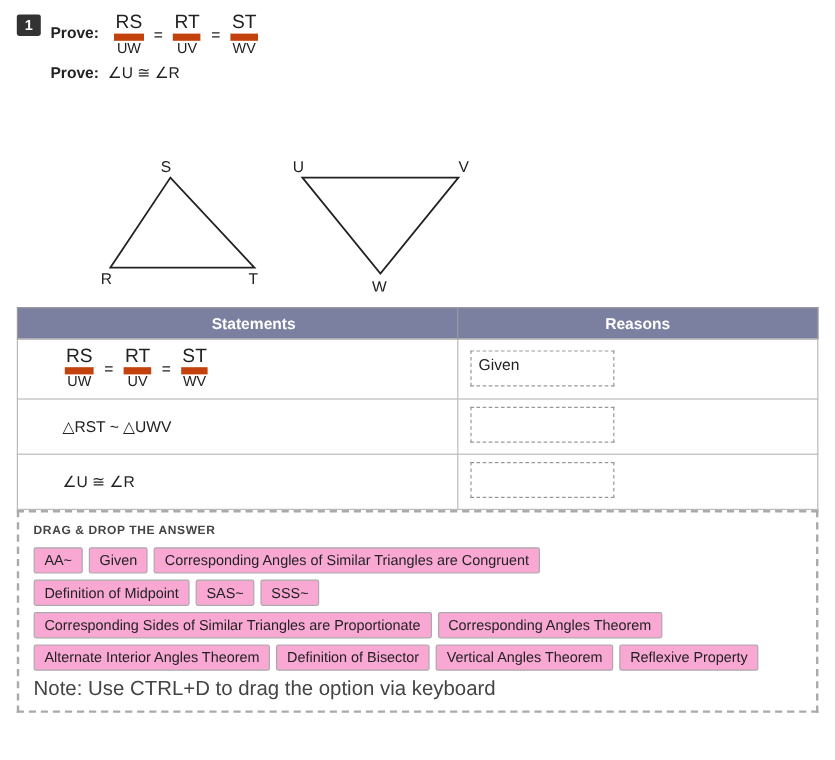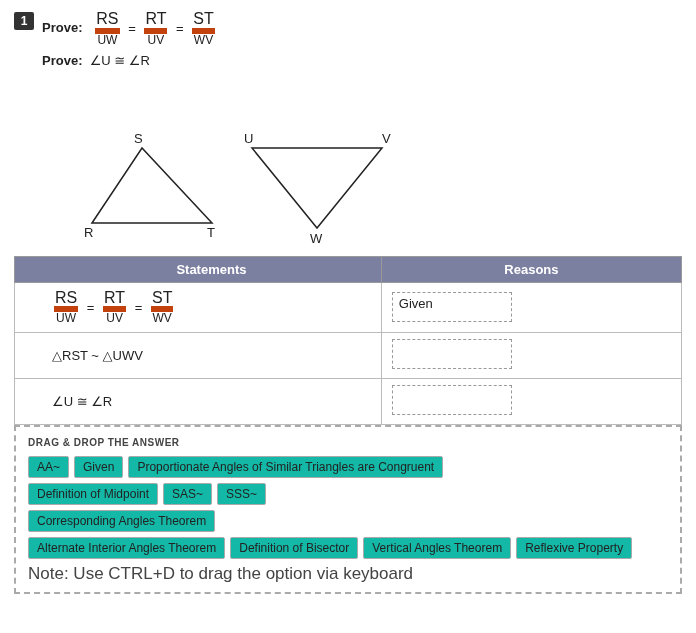--- a/index.html
+++ b/index.html
@@ -150,21 +150,21 @@
     .drag-row {
       display: flex;
       flex-wrap: wrap;
       gap: 5px;
       margin-bottom: 5px;
       align-items: center;
     }
 
     .drag-item {
       border: 1px solid #aaa;
-      background: #14b8a6;
+      background: #f9a8d4;
       padding: 3px 8px;
       font-size: 12px;
       cursor: grab;
       white-space: nowrap;
       border-radius: 2px;
     }
 
     .note-line {
       font-size: 17px;
       color: #444;
@@ -270,30 +270,31 @@
       </tr>
     </tbody>
   </table>
 
   <div class="drag-drop-section">
     <div class="drag-drop-title">DRAG &amp; DROP THE ANSWER</div>
 
     <div class="drag-row">
       <div class="drag-item">AA~</div>
       <div class="drag-item">Given</div>
-      <div class="drag-item">Proportionate Angles of Similar Triangles are Congruent</div>
+      <div class="drag-item">Corresponding Angles of Similar Triangles are Congruent</div>
     </div>
 
     <div class="drag-row">
       <div class="drag-item">Definition of Midpoint</div>
       <div class="drag-item">SAS~</div>
       <div class="drag-item">SSS~</div>
     </div>
 
     <div class="drag-row">
+      <div class="drag-item">Corresponding Sides of Similar Triangles are Proportionate</div>
       <div class="drag-item">Corresponding Angles Theorem</div>
     </div>
 
     <div class="drag-row">
       <div class="drag-item">Alternate Interior Angles Theorem</div>
       <div class="drag-item">Definition of Bisector</div>
       <div class="drag-item">Vertical Angles Theorem</div>
       <div class="drag-item">Reflexive Property</div>
     </div>
 

